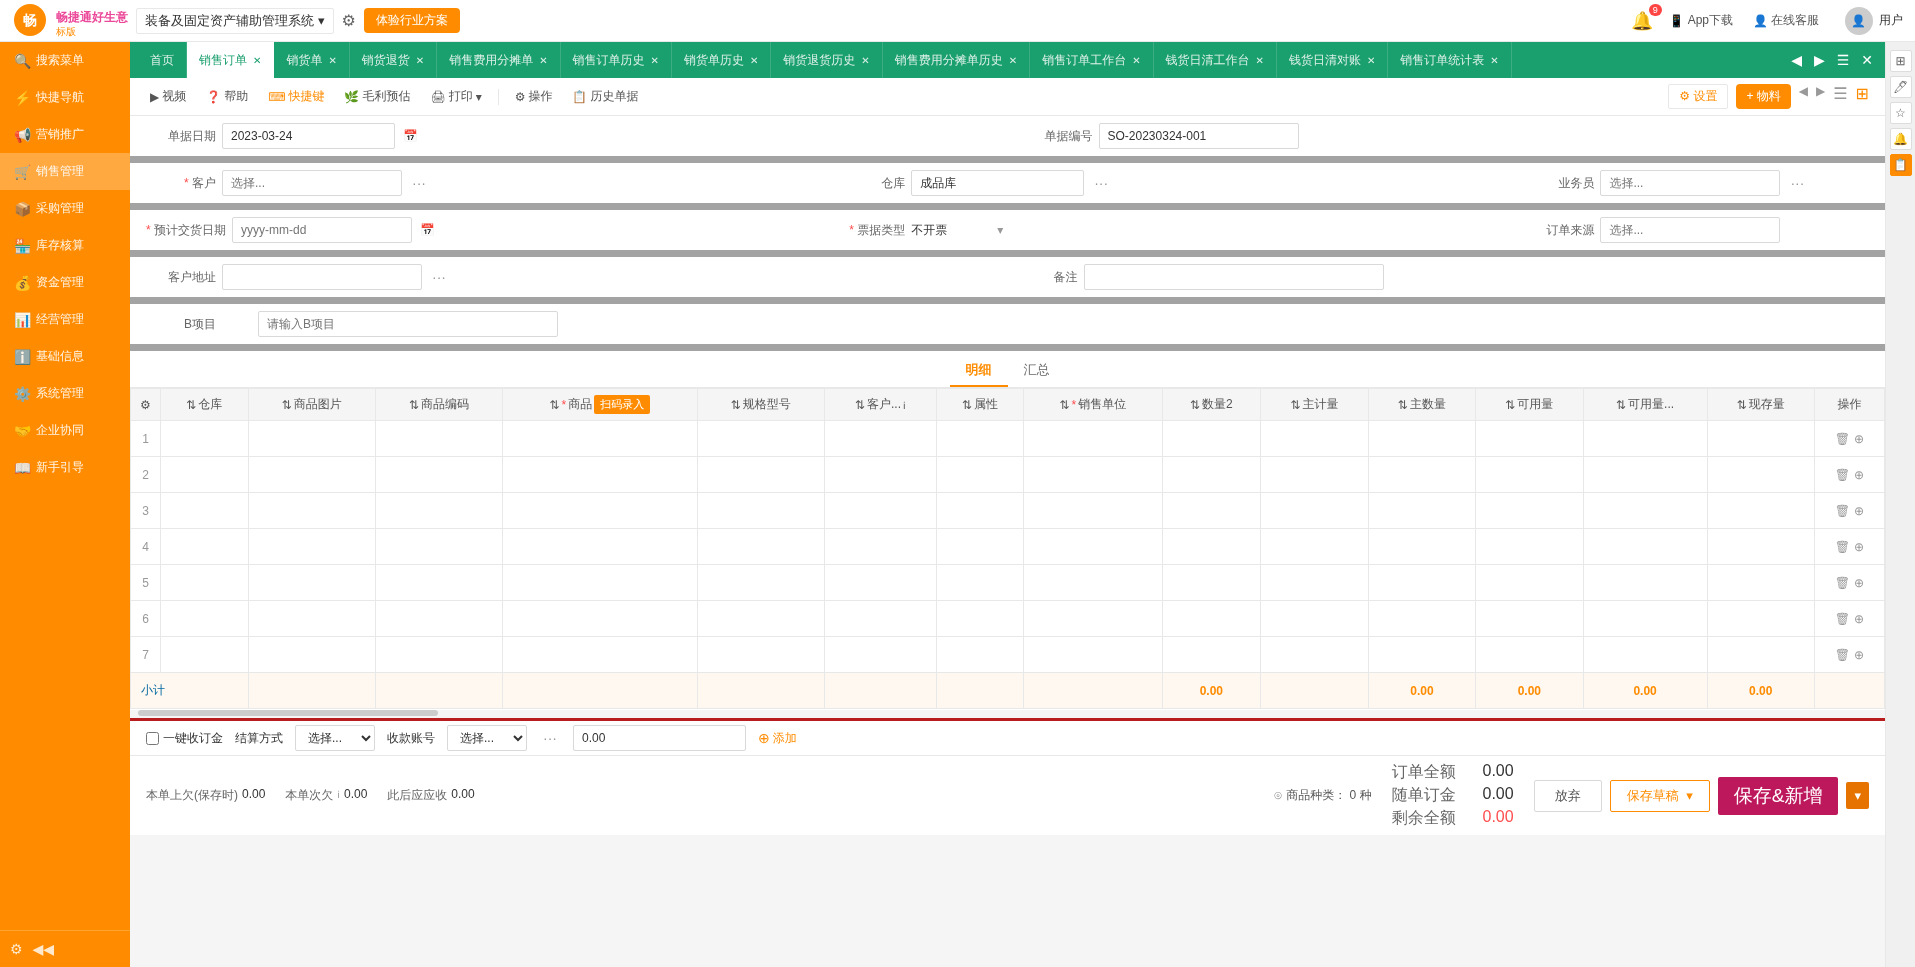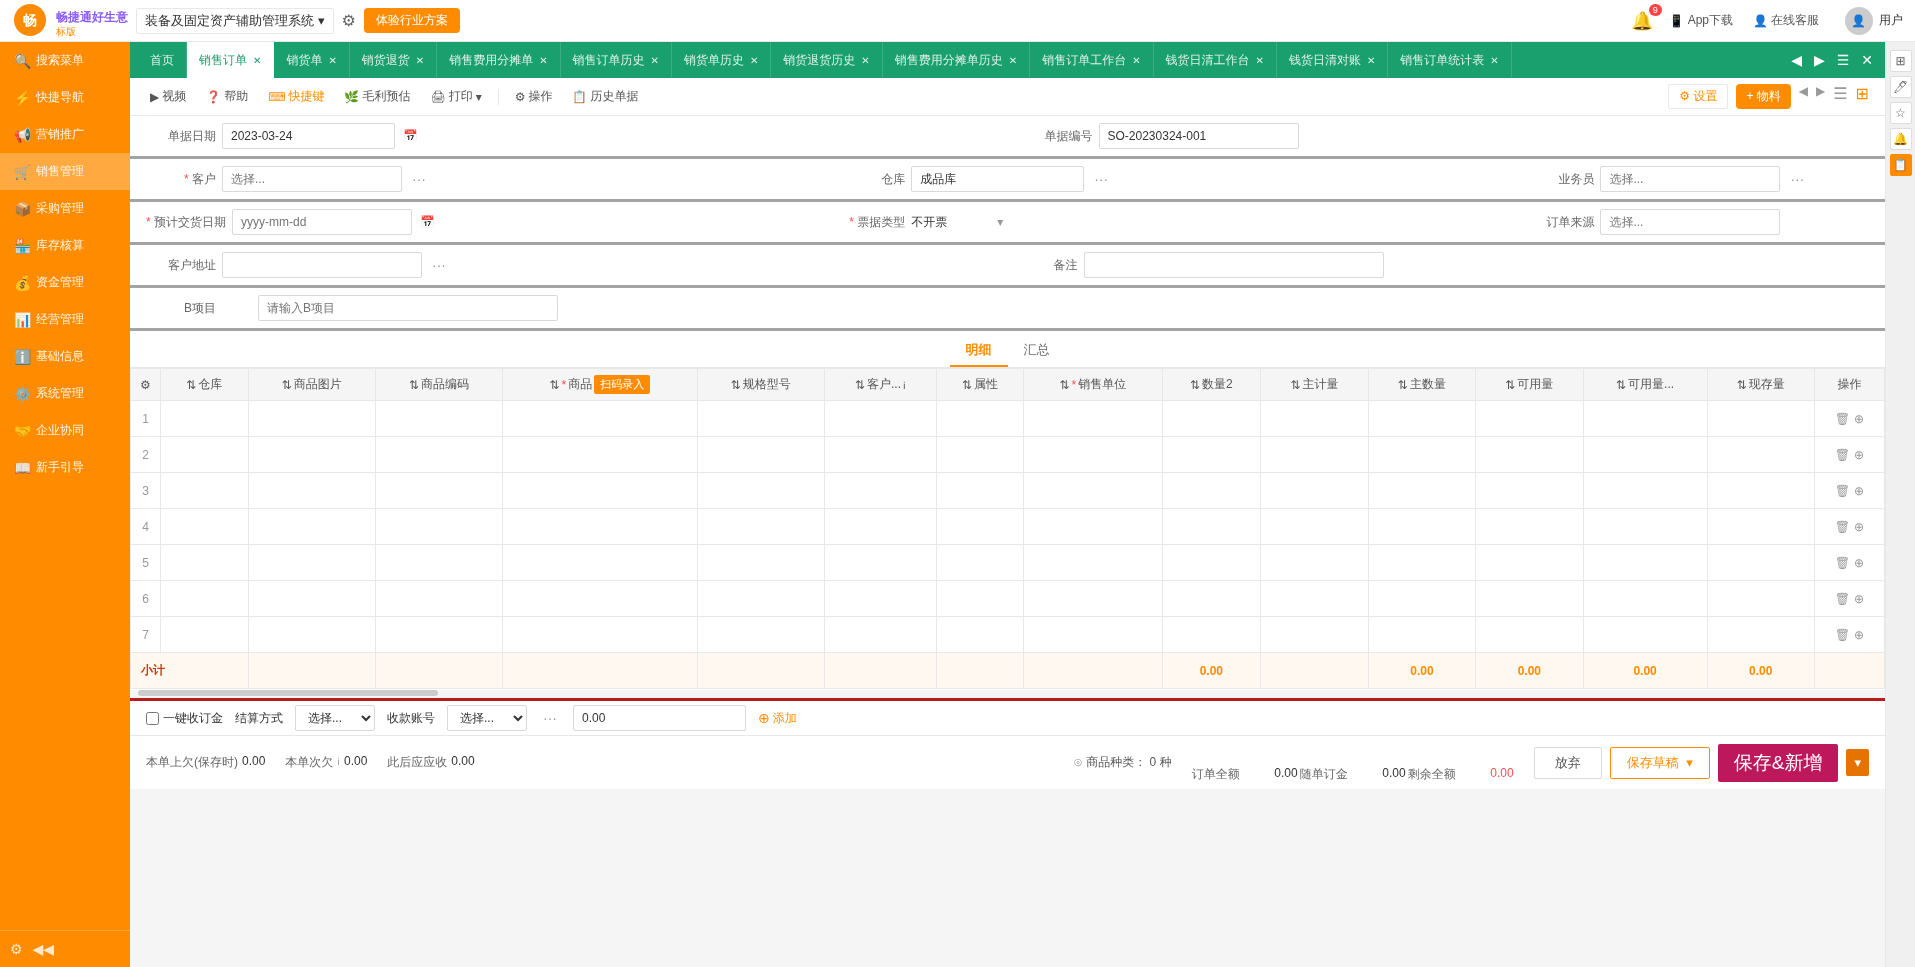--- a/index.html
+++ b/index.html
@@ -27,21 +27,21 @@
     .tab-item { display: flex; align-items: center; padding: 0 12px; height: 36px; font-size: 12px; color: rgba(255,255,255,0.85); cursor: pointer; white-space: nowrap; border-right: 1px solid rgba(255,255,255,0.15); gap: 4px; }
     .tab-item.active { background: #fff; color: #1a9f6e; }
     .tab-close { font-size: 10px; color: inherit; margin-left: 2px; }
     .tab-nav-btn { color: #fff; background: none; border: none; cursor: pointer; padding: 0 4px; font-size: 14px; }
     .tab-actions { margin-left: auto; display: flex; gap: 4px; }
     .tab-action-btn { color: #fff; background: none; border: none; cursor: pointer; font-size: 14px; padding: 0 4px; }
 
     
     .form-container { background: #fff; margin: 0; padding: 0; }
     .form-toolbar { display: flex; align-items: center; padding: 6px 16px; border-bottom: 1px solid #e8e8e8; gap: 12px; font-size: 12px; color: #555; }
-    .form-field-row { display: flex; align-items: center; padding: 6px 16px; border-bottom: 3px solid #a3a3a3; gap: 0; }
+    .form-field-row { display: flex; align-items: center; padding: 6px 16px; border-bottom: 7px solid #a3a3a3; gap: 0; }
     .form-field { display: flex; align-items: center; flex: 1; gap: 6px; min-height: 28px; }
     .form-label { color: #666; white-space: nowrap; min-width: 70px; text-align: right; }
     .form-label.required::before { content: '* '; color: #ff4d4f; }
     .form-input { border: 1px solid #d9d9d9; border-radius: 2px; padding: 3px 8px; font-size: 12px; color: #333; min-width: 120px; height: 26px; outline: none; background: #fff; }
     .form-input.placeholder { color: #bbb; }
     .form-select { border: 1px solid #d9d9d9; border-radius: 2px; padding: 3px 8px; font-size: 12px; color: #333; height: 26px; outline: none; background: #fff; min-width: 80px; }
     .form-more { color: #999; font-size: 14px; cursor: pointer; padding: 0 4px; }
     .date-icon { color: #bbb; cursor: pointer; font-size: 12px; margin-left: 2px; }
 
     
@@ -62,21 +62,21 @@
 
     
     .table-action-row { display: flex; align-items: center; padding: 4px 16px; background: #fff; border-top: 3px solid #b91c1c; gap: 12px; }
     .checkbox-label { display: flex; align-items: center; gap: 4px; cursor: pointer; }
     .form-bottom { background: #fff; border-top: 1px solid #e8e8e8; padding: 6px 16px; display: flex; align-items: center; gap: 8px; font-size: 12px; color: #555; }
     .bottom-summary { display: flex; gap: 20px; }
     .summary-item { display: flex; gap: 4px; }
     .summary-label { color: #666; }
     .summary-value { color: #333; }
     .bottom-right { margin-left: auto; display: flex; align-items: center; gap: 20px; }
-    .total-panel { display: flex; flex-direction: row; gap: 2px; font-size: 12px; text-align: right; margin-top: 24px; }
+    .total-panel { display: flex; flex-direction: column; gap: 2px; font-size: 16px; text-align: right; }
     .total-row { display: flex; gap: 8px; justify-content: flex-end; }
     .total-label { color: #666; }
     .total-value { color: #333; min-width: 50px; text-align: right; }
     .btn-discard { background: #fff; border: 1px solid #d9d9d9; color: #555; padding: 6px 20px; border-radius: 2px; cursor: pointer; font-size: 13px; }
     .btn-save-draft { background: #fff; border: 1px solid #ff8c00; color: #ff8c00; padding: 6px 16px; border-radius: 2px; cursor: pointer; font-size: 13px; }
     .btn-save-new { background: #be185d; border: none; color: #fff; padding: 6px 16px; border-radius: 2px; cursor: pointer; font-size: 19px; display: flex; align-items: center; gap: 4px; }
     .btn-save-new-expand { background: #e67300; border: none; color: #fff; padding: 6px 8px; border-radius: 2px; cursor: pointer; font-size: 13px; }
     .action-btns { display: flex; gap: 8px; align-items: center; }
 
     
@@ -88,21 +88,21 @@
     .toolbar-divider { width: 1px; height: 16px; background: #e8e8e8; }
 
     
     .orange { color: #ff8c00; }
     
     .scrollbar-row { height: 8px; background: #f5f5f5; }
 
     
     .app-topbar { height: 42px; background: #fff; display: flex; align-items: center; padding: 0 12px; border-bottom: 1px solid #e8e8e8; gap: 8px; }
     .app-logo { display: flex; align-items: center; gap: 8px; flex-shrink: 0; }
-    .app-logo-name { font-size: 12px; color: #8b5cf6; font-weight: bold; line-height: 1.2; margin-top: 8px; }
+    .app-logo-name { font-size: 12px; color: #ec4899; font-weight: bold; line-height: 1.2; margin-top: 8px; }
     .app-logo-sub { font-size: 10px; color: #ff8c00; }
     .system-name { font-size: 13px; color: #333; border: 1px solid #e8e8e8; border-radius: 2px; padding: 3px 8px; cursor: pointer; display: flex; align-items: center; gap: 4px; }
     .topbar-center { flex: 1; }
     .topbar-right { display: flex; align-items: center; gap: 12px; }
     .notif-area { display: flex; align-items: center; gap: 2px; cursor: pointer; position: relative; }
     .notif-badge { position: absolute; top: -6px; right: -8px; background: #f44; color: #fff; border-radius: 8px; font-size: 9px; padding: 1px 4px; }
   </style>
 </head>
 <body>
 
@@ -627,21 +627,21 @@
                   <td></td>
                     <td></td>
                     <td></td>
                   <td></td>
                     <td></td>
                   <td><span style="cursor:pointer;color:#999;">🗑</span><span style="cursor:pointer;color:#999;margin-left:4px;">⊕</span></td>
                 </tr>
 
                 <tr class="subtotal-row">
                   <td colspan="2" style="text-align:left;padding-left:10px;">
-                    <span style="color:#c2410c;font-weight:bold;text-align:right;">小计</span>
+                    <span style="color:#0369a1;font-weight:normal;text-align:right;">小计</span>
                   </td>
                   <td></td>
                   <td></td>
                   <td></td>
                   <td></td>
                   <td></td>
                   <td></td>
                   <td></td>
                   <td class="value">0.00</td>
                   <td></td>

